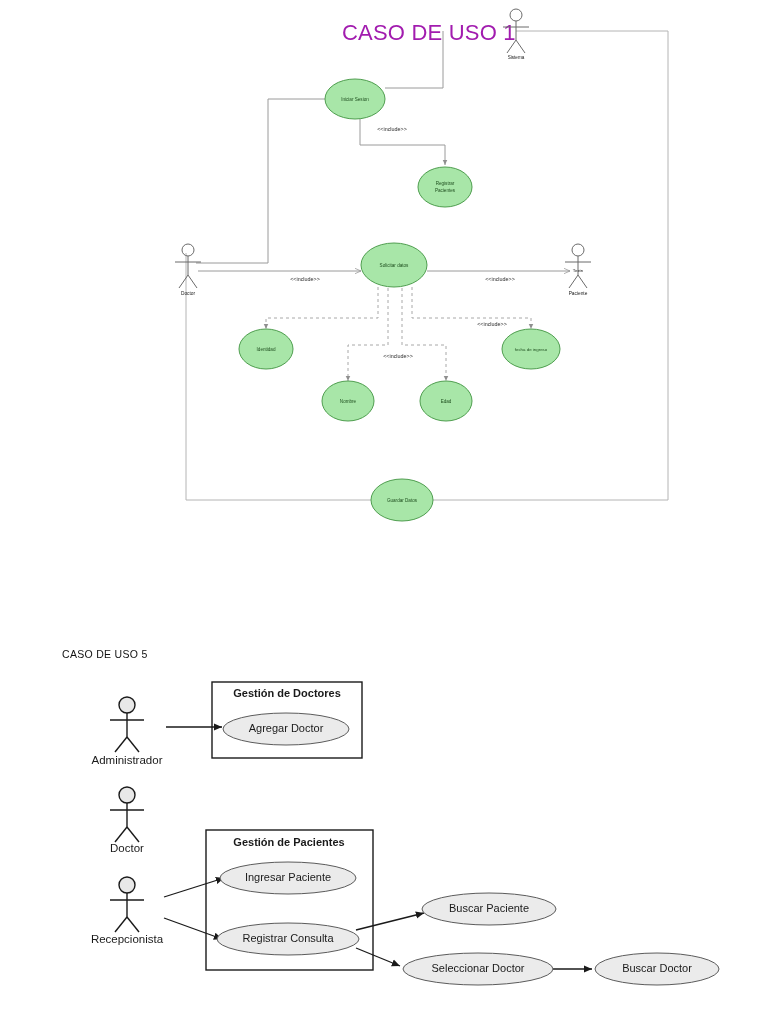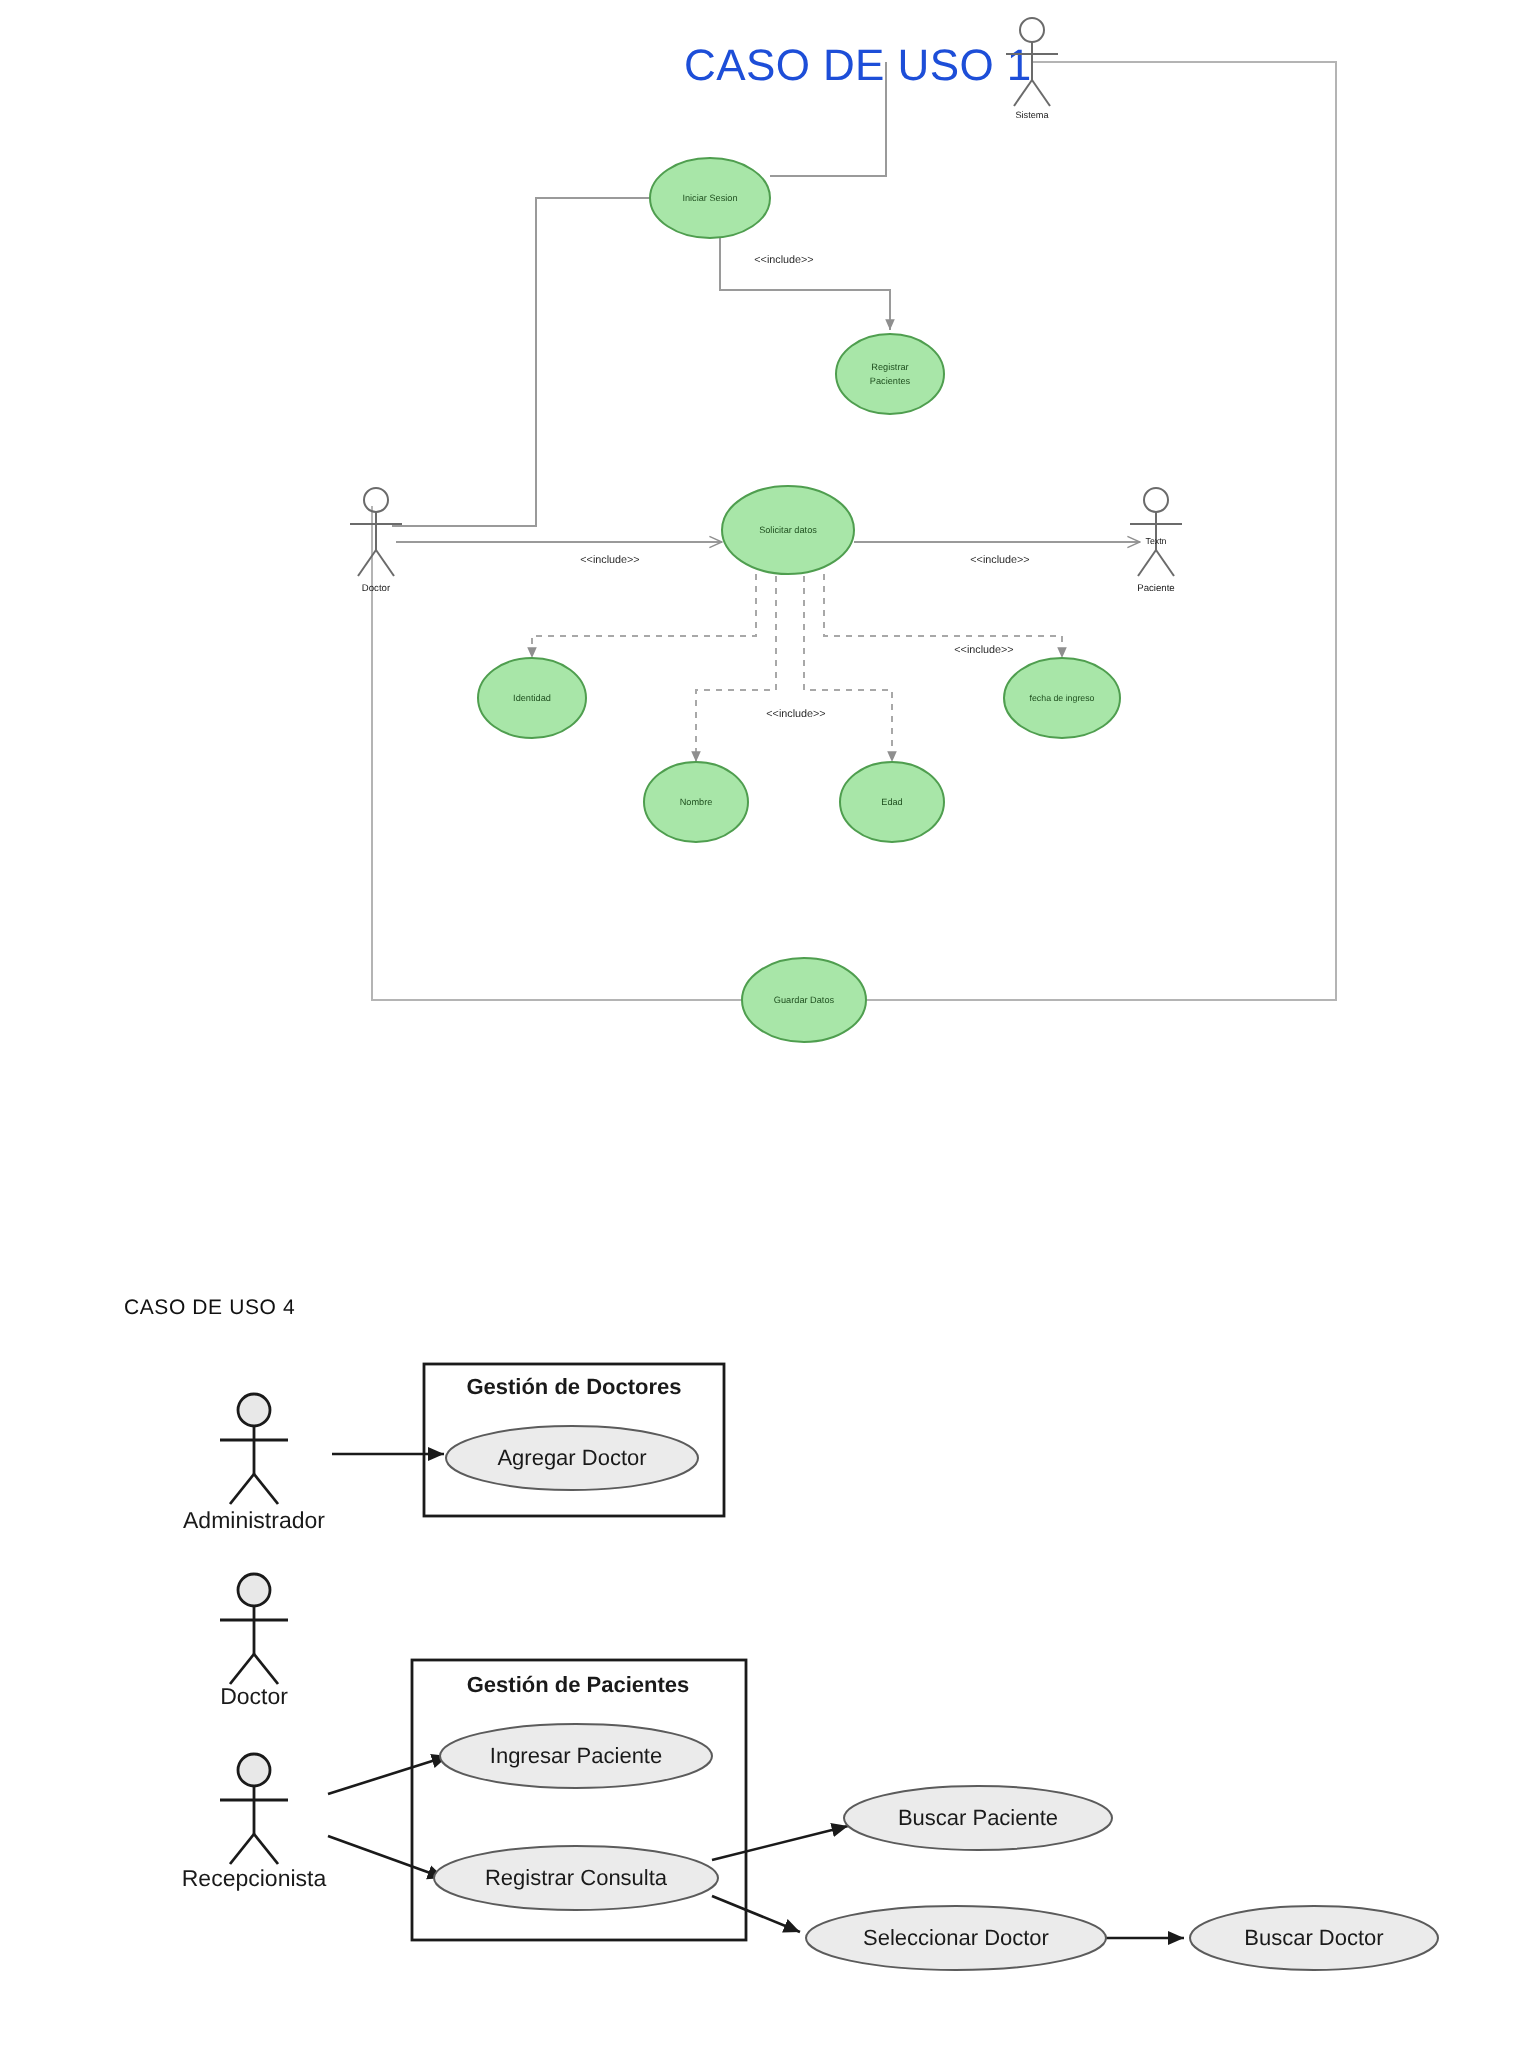--- a/index.html
+++ b/index.html
@@ -1,29 +1,29 @@
 <!DOCTYPE html>
 <html><head>
 <meta charset="utf-8">
 <style>
   html,body{margin:0;padding:0;background:#ffffff;}
   body{width:768px;height:1024px;position:relative;overflow:hidden;
        font-family:"Liberation Sans",sans-serif;color:#111;}
   #canvas{position:absolute;inset:0;width:768px;height:1024px;}
   .lbl{position:absolute;white-space:nowrap;}
-  #title1{left:342px;top:20px;font-size:22px;letter-spacing:.2px;color:#1d4ed8;}
+  #title1{left:342px;top:20px;font-size:22px;letter-spacing:.2px;color:#a21caf;}
   #title2{left:62px;top:648px;font-size:10.5px;color:#111;letter-spacing:.3px;}
   svg{display:block;}
   text{font-family:"Liberation Sans",sans-serif;dominant-baseline:middle;}
 </style>
 </head>
 <body>
 
 <div class="lbl" id="title1">CASO DE USO 1</div>
-<div class="lbl" id="title2">CASO DE USO 4</div>
+<div class="lbl" id="title2">CASO DE USO 5</div>
 
 <svg id="canvas" viewBox="0 0 768 1024" xmlns="http://www.w3.org/2000/svg">
   <defs>
     <marker id="ahGray" viewBox="0 0 10 10" refX="9" refY="5" markerWidth="7" markerHeight="7" orient="auto-start-reverse">
       <path d="M0,1 L9,5 L0,9" fill="none" stroke="#8f8f8f" stroke-width="1"></path>
     </marker>
     <marker id="ahGrayF" viewBox="0 0 10 10" refX="9" refY="5" markerWidth="6" markerHeight="6" orient="auto-start-reverse">
       <path d="M0,1 L9,5 L0,9 z" fill="#8f8f8f"></path>
     </marker>
     <marker id="ahBlack" viewBox="0 0 10 10" refX="9" refY="5" markerWidth="7" markerHeight="7" orient="auto-start-reverse">

